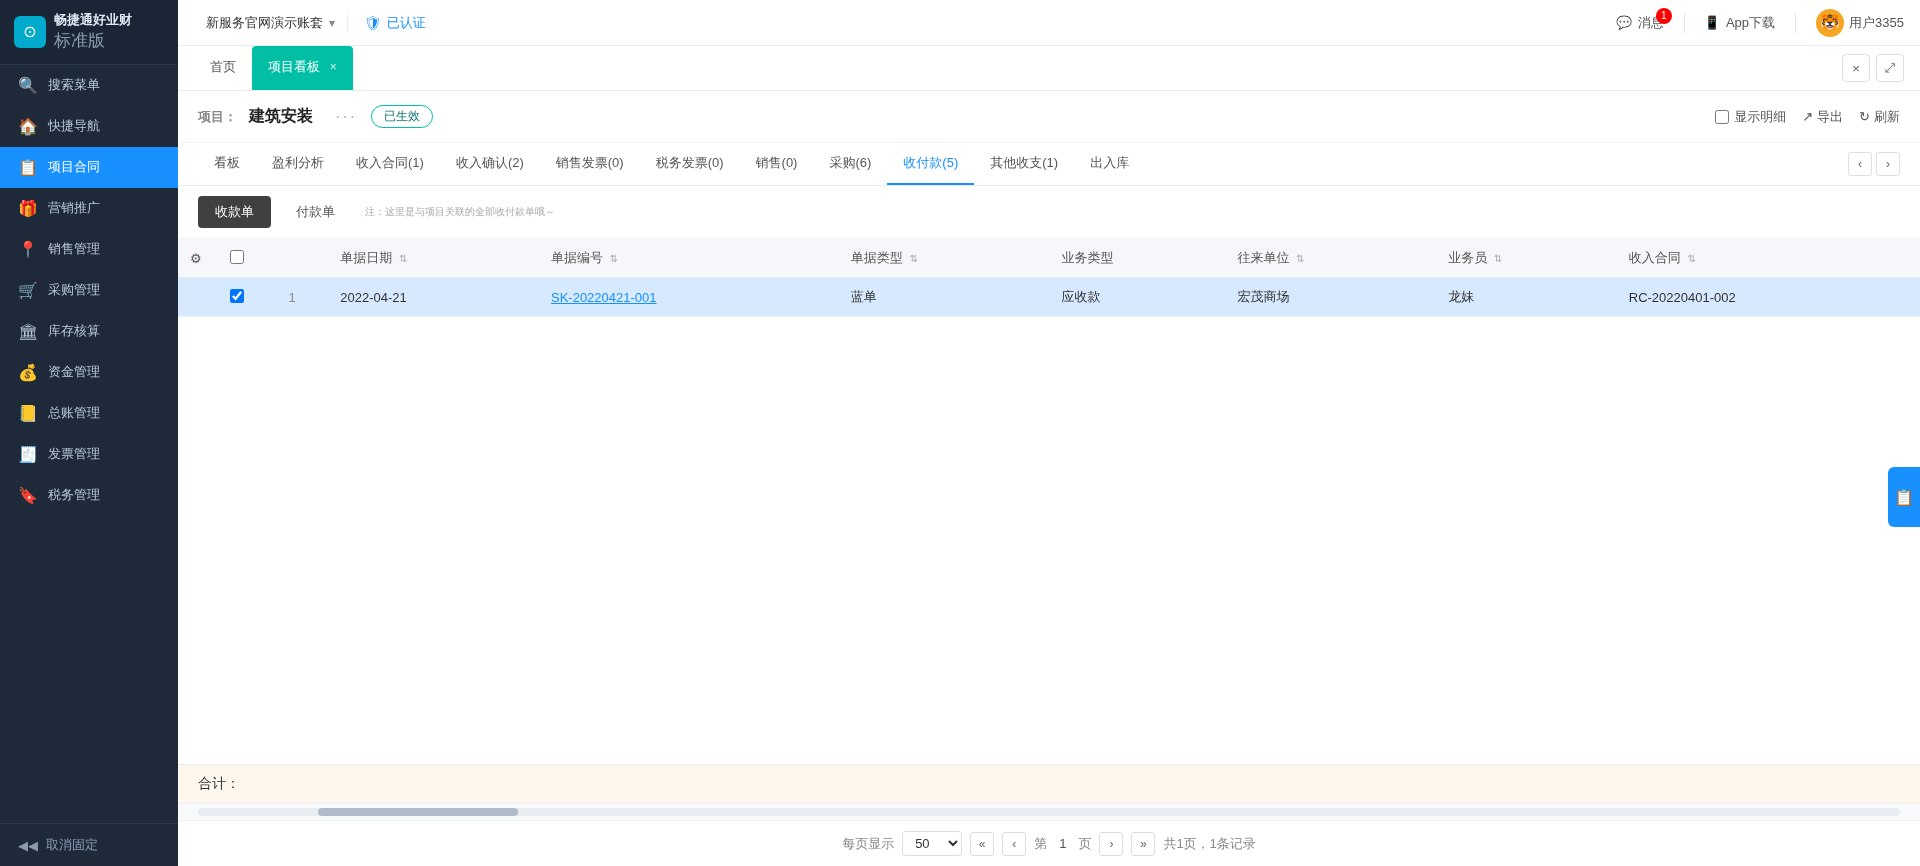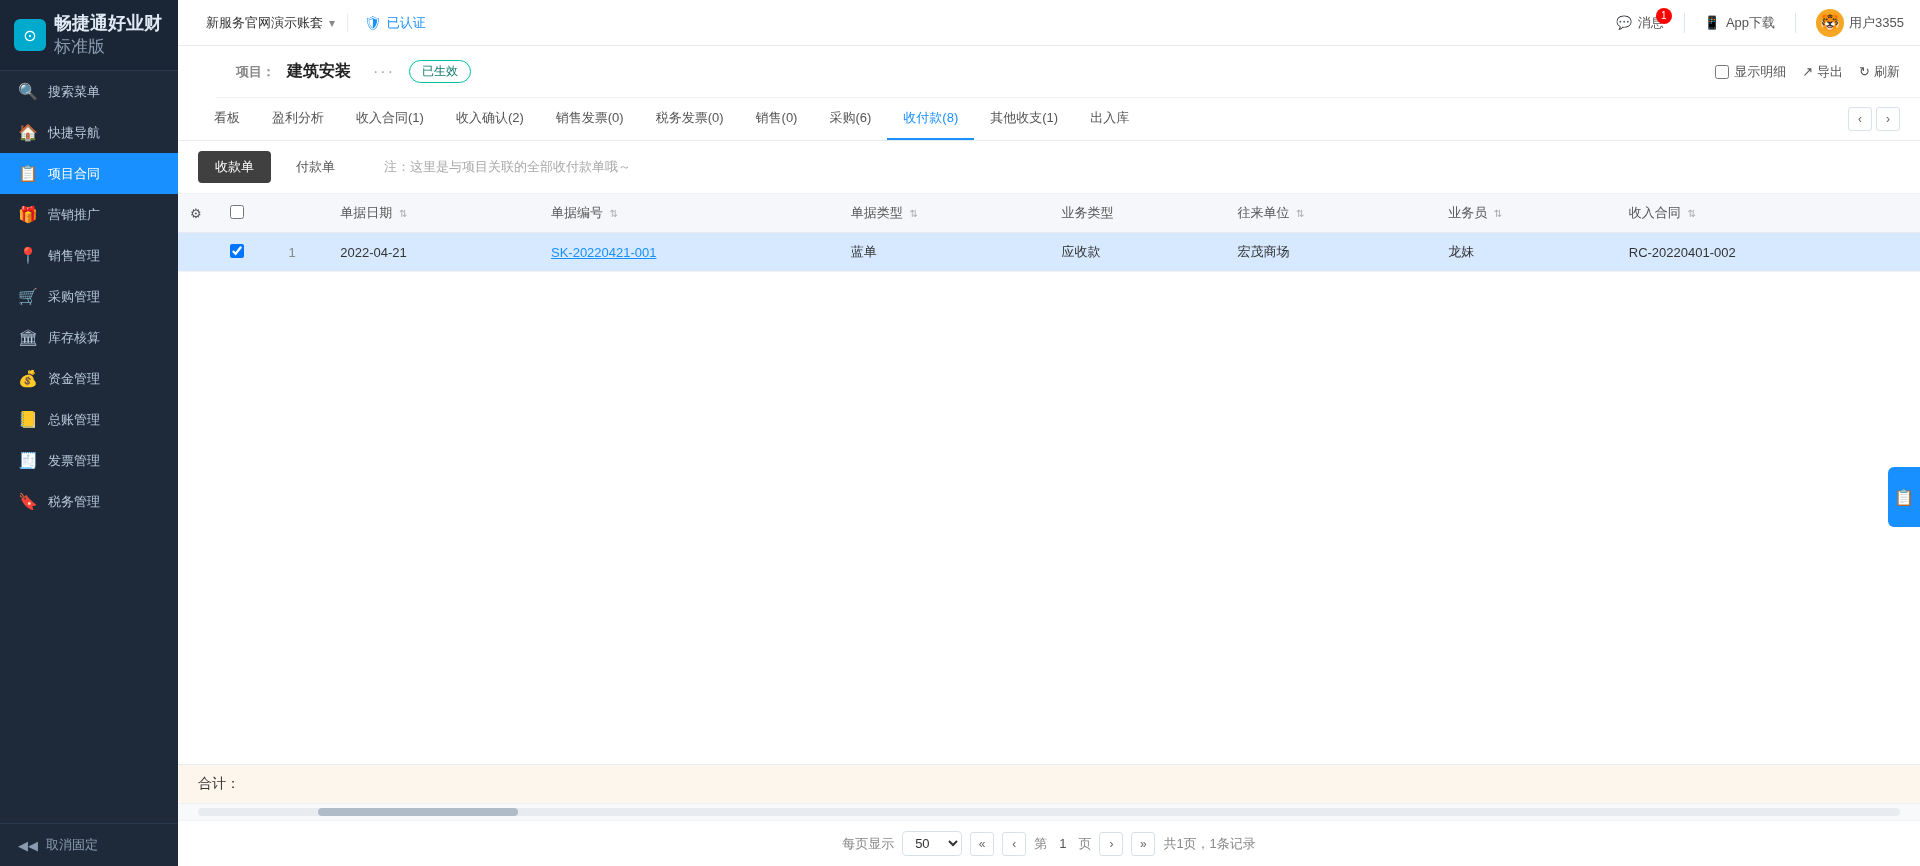--- a/index.html
+++ b/index.html
@@ -24,21 +24,21 @@
       gap: 8px;
     }
     .sidebar-logo {
       width: 32px;
       height: 32px;
       background: #00aacc;
       border-radius: 6px;
       display: flex; align-items: center; justify-content: center;
       color: white; font-size: 16px;
     }
-    .sidebar-title { font-size: 18px; color: #e0eaf4; font-weight: bold; line-height: 1.3; }
+    .sidebar-title { font-size: 13px; color: #e0eaf4; font-weight: bold; line-height: 1.3; }
     .sidebar-subtitle { font-size: 17px; color: #8a9bb0; }
     .sidebar-scroll { flex: 1; overflow-y: auto; overflow-x: hidden; }
     .sidebar-item {
       display: flex; align-items: center; gap: 10px;
       padding: 11px 18px;
       cursor: pointer; color: #c0ced e; transition: background 0.2s;
       font-size: 13px;
       color: #b8c8d8;
     }
     .sidebar-item.active { background: #1890ff; color: white; }
@@ -159,21 +159,20 @@
       overflow: hidden;
     }
 
     
     .project-header {
       display: flex;
       align-items: center;
       padding: 14px 20px;
       gap: 14px;
       border-bottom: 1px solid #f0f2f5;
-      margin-left: 38px;
     }
     .project-title {
       font-size: 16px;
       font-weight: bold;
       color: #222;
       display: flex; align-items: center; gap: 8px;
     }
     .project-label { color: #888; font-size: 13px; margin-right: 4px; }
     .project-more { color: #aaa; font-size: 16px; cursor: pointer; margin-left: 8px; letter-spacing: 2px; }
     .project-status {
@@ -242,23 +241,23 @@
       border: 1px solid transparent;
     }
     .inner-tab.active {
       background: #404040;
       color: white;
     }
     .inner-tab:not(.active) {
       color: #555;
     }
     .inner-tab-note {
-      font-size: 13px;
+      font-size: 10px;
       color: #aaa;
-      margin-left: 24px;
+      margin-left: 5px;
     }
 
     
     .table-wrap {
       flex: 1;
       overflow: auto;
       padding: 0 0;
     }
     table {
       width: 100%;
@@ -476,20 +475,37 @@
       <div class="divider-v"></div>
       <div class="topbar-icon-btn">
         <div class="user-avatar">🐯</div>
         <span>用户3355</span>
       </div>
     </div>
   </div>
 
   <div class="content" style="position:relative;">
 
+    <div class="tabbar">
+      <div class="tab-item">
+        <span>首页</span>
+      </div>
+      <div class="tab-item active">
+        <span>项目看板</span>
+        <span class="tab-close">×</span>
+      </div>
+      <div class="tab-actions">
+        <div class="tab-action-btn">
+          <span>×</span>
+        </div>
+        <div class="tab-action-btn">
+          <span>⤢</span>
+        </div>
+      </div>
+    </div>
 
     <div class="project-header">
       <div class="project-title">
         <span class="project-label">项目：</span>
         <span>建筑安装</span>
       </div>
       <span class="project-more">···</span>
       <div class="project-status">已生效</div>
       <div class="project-actions">
         <label class="checkbox-label">
@@ -510,21 +526,21 @@
     <div class="subtabs">
 
       <div class="subtab">看板</div>
         <div class="subtab">盈利分析</div>
         <div class="subtab">收入合同(1)</div>
         <div class="subtab">收入确认(2)</div>
         <div class="subtab">销售发票(0)</div>
         <div class="subtab">税务发票(0)</div>
         <div class="subtab">销售(0)</div>
         <div class="subtab">采购(6)</div>
-        <div class="subtab active">收付款(8)</div>
+        <div class="subtab active">收付款(5)</div>
         <div class="subtab">其他收支(1)</div>
         <div class="subtab">出入库</div>
         <div class="subtabs-nav">
         <div class="subtabs-nav-btn">‹</div>
         <div class="subtabs-nav-btn">›</div>
       </div>
     </div>
 
     <div class="inner-tabs">
       <div class="inner-tab active">

